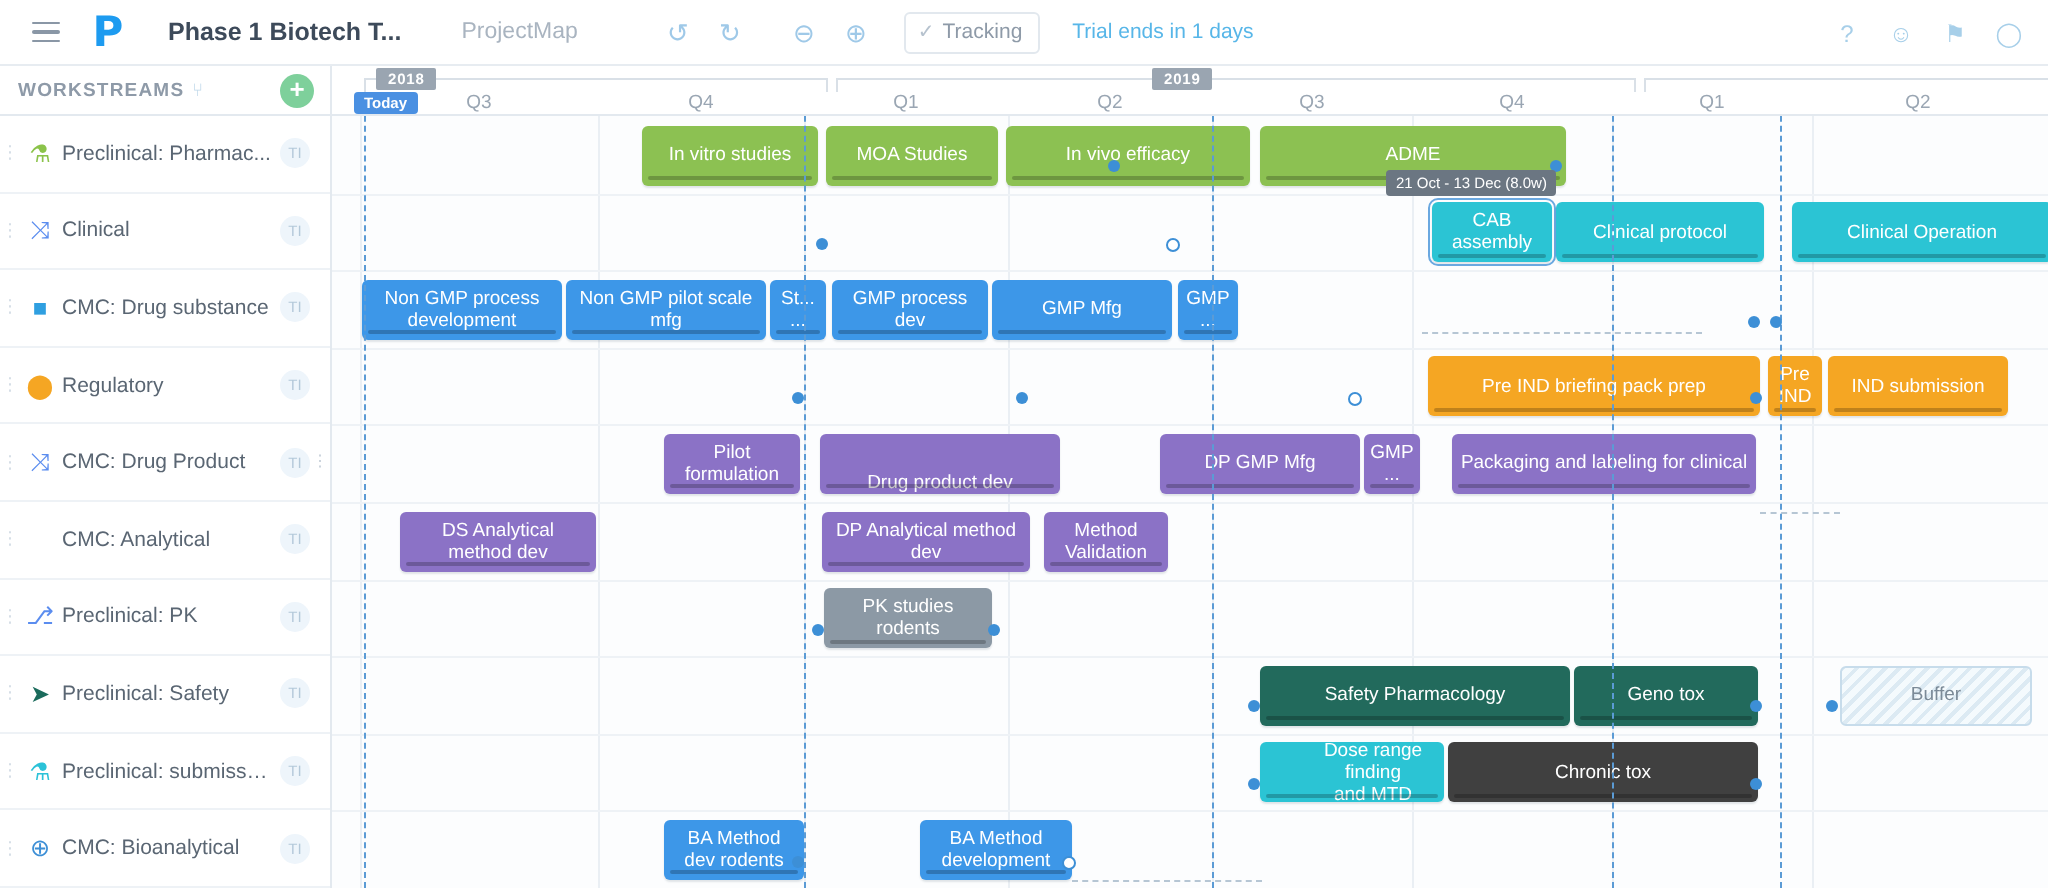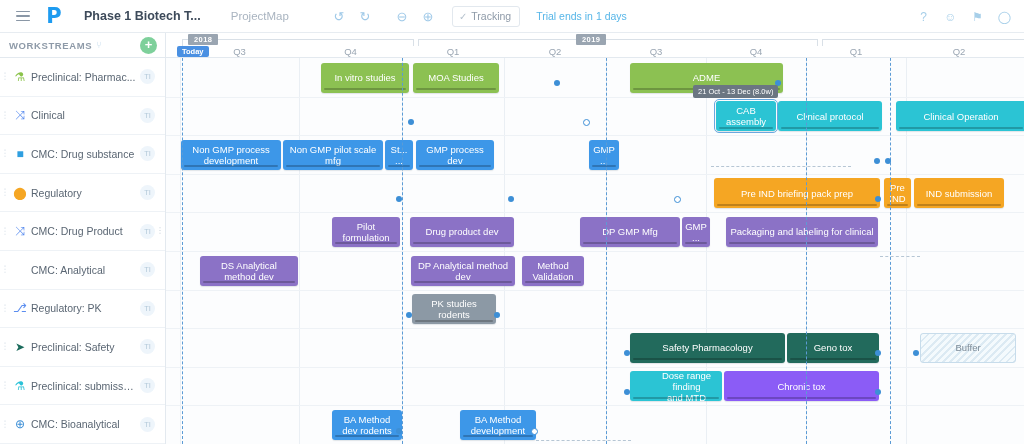--- a/index.html
+++ b/index.html
@@ -245,21 +245,21 @@
         </div>
         <div class="ws-row">
           <span class="grip">⋮</span>
           <span class="wicon" style="color:#8b7cc8"></span>
           <span class="wlabel">CMC: Analytical</span>
           <span class="tbadge">TI</span>
         </div>
         <div class="ws-row">
           <span class="grip">⋮</span>
           <span class="wicon" style="color:#5b8def">⎇</span>
-          <span class="wlabel">Regulatory: PK</span>
+          <span class="wlabel">Preclinical: PK</span>
           <span class="tbadge">TI</span>
         </div>
         <div class="ws-row">
           <span class="grip">⋮</span>
           <span class="wicon" style="color:#1b6b5c">➤</span>
           <span class="wlabel">Preclinical: Safety</span>
           <span class="tbadge">TI</span>
         </div>
         <div class="ws-row">
           <span class="grip">⋮</span>
@@ -326,20 +326,23 @@
       <div class="marker-line" style="left: 236px;"></div>
       <div class="marker-line" style="left: 440px;"></div>
       <div class="marker-line" style="left: 640px;"></div>
       <div class="marker-line" style="left: 724px;"></div>
       <div class="bar" style="left: 155px; width: 88px; top: 4.5px; background: rgb(140, 193, 82);">
         <span class="txt">In vitro studies</span>
       </div>
       <div class="bar" style="left: 247px; width: 86px; top: 4.5px; background: rgb(140, 193, 82);">
         <span class="txt">MOA Studies</span>
       </div>
+      <div class="bar" style="left: 337px; width: 122px; top: 4.5px; background: rgb(140, 193, 82);">
+        <span class="txt">In vivo efficacy</span>
+      </div>
       <div class="bar" style="left: 464px; width: 153px; top: 4.5px; background: rgb(140, 193, 82);">
         <span class="txt">ADME</span>
       </div>
       <div class="tooltip" style="left: 527px; top: 26.5px;">21 Oct - 13 Dec (8.0w)</div>
       <div class="bar sel" style="left: 550px; width: 60px; top: 43.1px; background: rgb(43, 196, 212);">
         <span class="txt">CAB
 assembly</span>
       </div>
       <div class="bar" style="left: 612px; width: 104px; top: 43.1px; background: rgb(43, 196, 212);">
         <span class="txt">Clinical protocol</span>
@@ -356,39 +359,42 @@
 mfg</span>
       </div>
       <div class="bar" style="left: 219px; width: 28px; top: 81.7px; background: rgb(61, 151, 232);">
         <span class="txt">St...
 ...</span>
       </div>
       <div class="bar" style="left: 250px; width: 78px; top: 81.7px; background: rgb(61, 151, 232);">
         <span class="txt">GMP process
 dev</span>
       </div>
+      <div class="bar" style="left: 330px; width: 90px; top: 81.7px; background: rgb(61, 151, 232);">
+        <span class="txt">GMP Mfg</span>
+      </div>
       <div class="bar" style="left: 423px; width: 30px; top: 81.7px; background: rgb(61, 151, 232);">
         <span class="txt">GMP
 ...</span>
       </div>
       <div class="bar" style="left: 548px; width: 166px; top: 120.3px; background: rgb(245, 166, 35);">
         <span class="txt">Pre IND briefing pack prep</span>
       </div>
       <div class="bar" style="left: 718px; width: 27px; top: 120.3px; background: rgb(245, 166, 35);">
         <span class="txt">Pre
 IND</span>
       </div>
       <div class="bar" style="left: 748px; width: 90px; top: 120.3px; background: rgb(245, 166, 35);">
         <span class="txt">IND submission</span>
       </div>
       <div class="bar" style="left: 166px; width: 68px; top: 158.9px; background: rgb(139, 114, 198);">
         <span class="txt">Pilot
 formulation</span>
       </div>
-      <div class="bar" style="left: 244px; width: 104px; top: 158.9px; background: rgb(139, 114, 198);">
+      <div class="bar" style="left: 244px; width: 120px; top: 158.9px; background: rgb(139, 114, 198); align-items: flex-end;">
         <span class="txt">Drug product dev</span>
       </div>
       <div class="bar" style="left: 414px; width: 100px; top: 158.9px; background: rgb(139, 114, 198);">
         <span class="txt">DP GMP Mfg</span>
       </div>
       <div class="bar" style="left: 516px; width: 28px; top: 158.9px; background: rgb(139, 114, 198);">
         <span class="txt">GMP
 ...</span>
       </div>
       <div class="bar" style="left: 560px; width: 152px; top: 158.9px; background: rgb(139, 114, 198);">
@@ -416,21 +422,21 @@
       <div class="bar" style="left: 621px; width: 92px; top: 274.7px; background: rgb(34, 106, 92);">
         <span class="txt">Geno tox</span>
       </div>
       <div class="bar buffer" style="left: 754px; width: 96px; top: 274.7px;">
         <span class="txt">Buffer</span>
       </div>
       <div class="bar" style="left: 464px; width: 92px; top: 313.3px; background: rgb(43, 196, 212); padding-left: 24px;">
         <span class="txt">Dose range finding
 and MTD</span>
       </div>
-      <div class="bar" style="left: 558px; width: 155px; top: 313.3px; background: #8b5cf6;">
+      <div class="bar" style="left: 558px; width: 155px; top: 313.3px; background: #404040;">
         <span class="txt">Chronic tox</span>
       </div>
       <div class="bar" style="left: 166px; width: 70px; top: 351.9px; background: rgb(61, 151, 232);">
         <span class="txt">BA Method
 dev rodents</span>
       </div>
       <div class="bar" style="left: 294px; width: 76px; top: 351.9px; background: rgb(61, 151, 232);">
         <span class="txt">BA Method
 development</span>
       </div>

